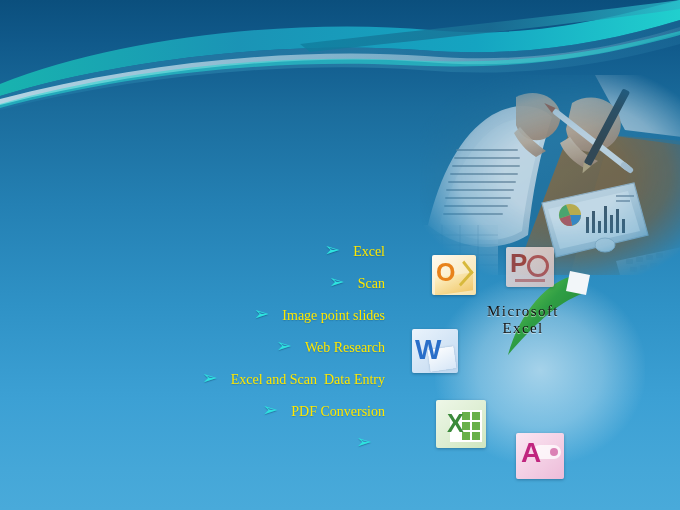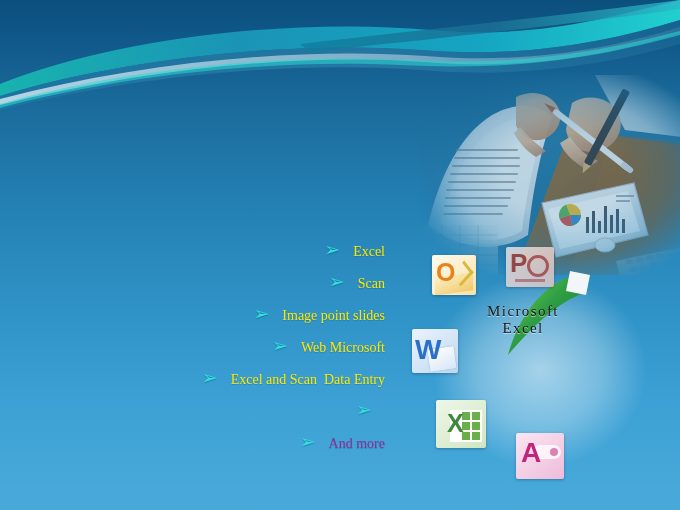--- a/index.html
+++ b/index.html
@@ -385,31 +385,31 @@
       <span class="bullet-text">Scan</span>
     </div>
 
     <div class="bullet-row">
       <span class="bullet-mark">➢</span>
       <span class="bullet-text">Image point slides</span>
     </div>
 
     <div class="bullet-row">
       <span class="bullet-mark">➢</span>
-      <span class="bullet-text">Web Microsoft</span>
+      <span class="bullet-text">Web Research</span>
     </div>
 
     <div class="bullet-row">
       <span class="bullet-mark">➢</span>
       <span class="bullet-text">Excel and Scan  Data Entry</span>
     </div>
 
     <div class="bullet-row">
       <span class="bullet-mark">➢</span>
-    </div>
-
-    <div class="bullet-row">
-      <span class="bullet-mark">➢</span>
-      <span class="bullet-text accent">And more</span>
+      <span class="bullet-text">PDF Conversion</span>
+    </div>
+
+    <div class="bullet-row">
+      <span class="bullet-mark">➢</span>
     </div>
 
   </div>
 </div>
 
 </body></html>

